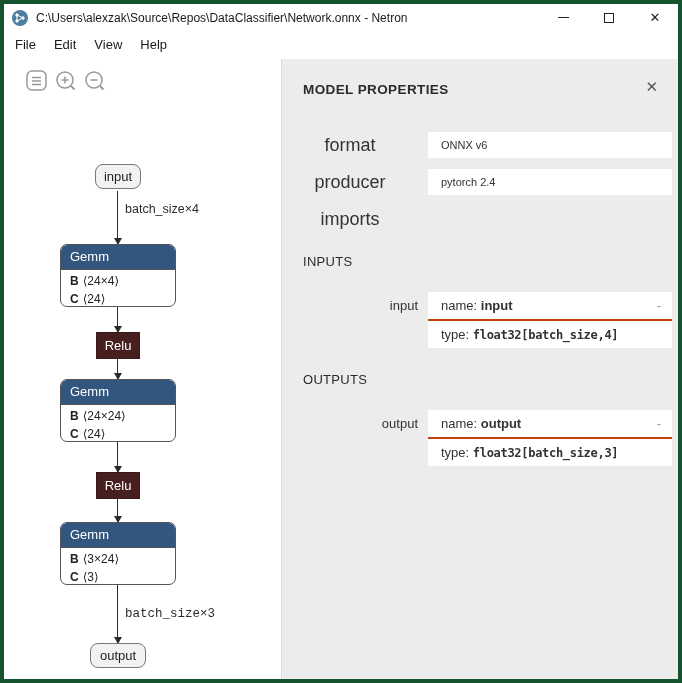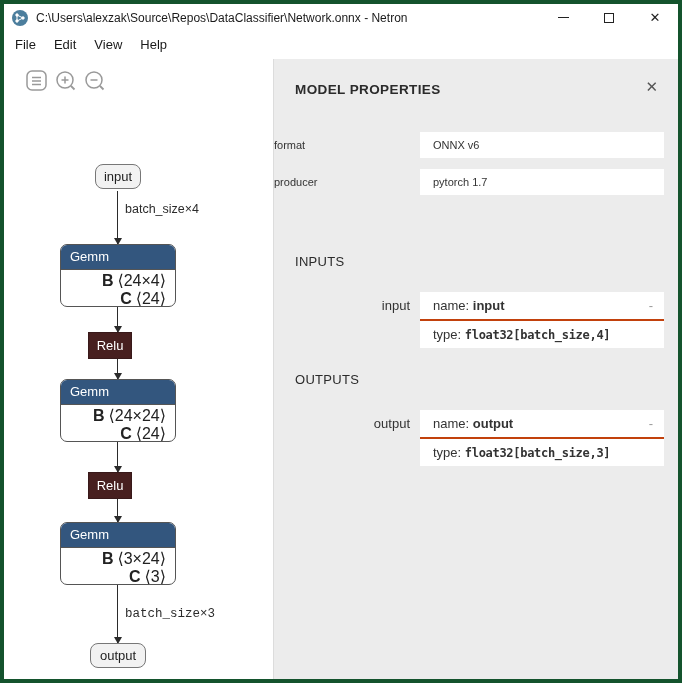--- a/index.html
+++ b/index.html
@@ -16,51 +16,51 @@
   .max-glyph{width:10px;height:10px;border:1.3px solid #222;box-sizing:border-box;}
   .close-glyph{font-size:13px;color:#222;line-height:1;}
 
   
   .menubar{height:28px;display:flex;align-items:center;padding-left:2px;flex:0 0 auto;}
   .menu-item{font-size:13px;color:#1a1a1a;padding:0 9px;line-height:28px;}
 
   
   .content{flex:1 1 auto;display:flex;min-height:0;}
   .graph-area{width:269px;position:relative;background:#fff;flex:0 0 auto;}
-  .props-panel{flex:1 1 auto;background:#ececec;border-left:1px solid #dcdcdc;position:relative;}
+  .props-panel{flex:1 1 auto;background:#ececec;border-left:1px solid #dcdcdc;position:relative;margin-left:8px;}
 
   
   .toolbar{position:absolute;left:22px;top:11px;display:flex;gap:7px;}
   .tool-btn{width:22px;height:22px;display:flex;align-items:center;justify-content:center;}
 
   
   .io-node{position:absolute;height:25px;background:#f2f2f2;border:1.5px solid #777;
     border-radius:8px;display:flex;align-items:center;justify-content:center;
     font-size:13px;color:#222;box-sizing:border-box;}
   .gemm-node{position:absolute;left:56px;width:116px;height:63px;border:1px solid #555;
     border-radius:7px;overflow:hidden;background:#fff;box-sizing:border-box;}
   .gemm-header{height:24px;line-height:24px;background:#33567e;color:#fff;font-size:13px;
     padding-left:9px;border-bottom:1px solid #555;}
   .gemm-body{padding:2px 9px;}
-  .param-row{font-size:16px;color:#222;line-height:18px;white-space:nowrap;text-align:right;}
+  .param-row{font-size:12px;color:#222;line-height:18px;white-space:nowrap;}
   .param-key{font-weight:bold;margin-right:4px;}
-  .relu-node{position:absolute;left:84px;width:44px;height:27px;background:#471f1f;
+  .relu-node{position:absolute;left:92px;width:44px;height:27px;background:#471f1f;
     border:1px solid #38191a;border-radius:0;color:#fff;font-size:13px;
     display:flex;align-items:center;justify-content:center;box-sizing:border-box;}
   .edge{position:absolute;left:113px;width:1.4px;background:#2b2b2b;}
   .edge .arrow{position:absolute;bottom:-1px;left:-3.3px;width:0;height:0;
     border-left:4px solid transparent;border-right:4px solid transparent;border-top:7px solid #2b2b2b;}
   .edge-label{position:absolute;left:121px;font-size:12.5px;color:#2b2b2b;white-space:nowrap;text-align:right;}
 
   
   .panel-title{position:absolute;left:21px;top:23px;font-size:13.5px;font-weight:bold;
     color:#2b2b2b;letter-spacing:.4px;}
   .panel-close{position:absolute;right:20px;top:20px;font-size:15px;color:#555;line-height:1;cursor:default;}
   .prop-row{position:absolute;left:0;width:100%;height:26px;display:flex;}
-  .prop-label{width:136px;text-align:left;font-size:11px;color:#333;line-height:26px;flex:0 0 auto;}
+  .prop-label{width:136px;text-align:center;font-size:18px;color:#333;line-height:26px;flex:0 0 auto;}
   .prop-value{margin-left:10px;width:244px;height:26px;background:#fff;font-size:11px;color:#333;
     line-height:26px;padding-left:13px;box-sizing:border-box;flex:0 0 auto;}
   .section-heading{position:absolute;left:21px;font-size:13px;font-weight:normal;color:#2b2b2b;letter-spacing:.3px;}
   .arg-group{position:absolute;left:146px;width:244px;background:#fff;}
   .arg-label{position:absolute;width:136px;text-align:right;font-size:13px;color:#333;}
   .arg-row{height:27px;line-height:27px;padding-left:13px;font-size:13px;color:#333;position:relative;white-space:nowrap;}
   .arg-row + .arg-row{border-top:2px solid #c2410c;}
   .arg-name-val{font-weight:bold;}
   .arg-type-val{font-family:"DejaVu Sans Mono",monospace;font-weight:bold;font-size:12px;letter-spacing:-.3px;}
   .collapse-btn{position:absolute;right:11px;top:0;color:#999;font-size:13px;}
@@ -196,23 +196,24 @@
       <div class="props-panel">
         <div class="panel-title">MODEL PROPERTIES</div>
         <div class="panel-close">✕</div>
 
         <div class="prop-row" style="top:73px;">
           <div class="prop-label">format</div>
           <div class="prop-value">ONNX v6</div>
         </div>
         <div class="prop-row" style="top:110px;">
           <div class="prop-label">producer</div>
-          <div class="prop-value">pytorch 1.7</div>
+          <div class="prop-value">pytorch 2.4</div>
         </div>
         <div class="prop-row" style="top:147px;">
+          <div class="prop-label">imports</div>
         </div>
 
         <div class="section-heading" style="top:195px;">INPUTS</div>
 
         <div class="arg-label" style="top:239px;">input</div>
         <div class="arg-group" style="top:233px;">
           <div class="arg-row">
             <span>name:</span>&nbsp;<span class="arg-name-val">input</span>
             <span class="collapse-btn">-</span>
           </div>

